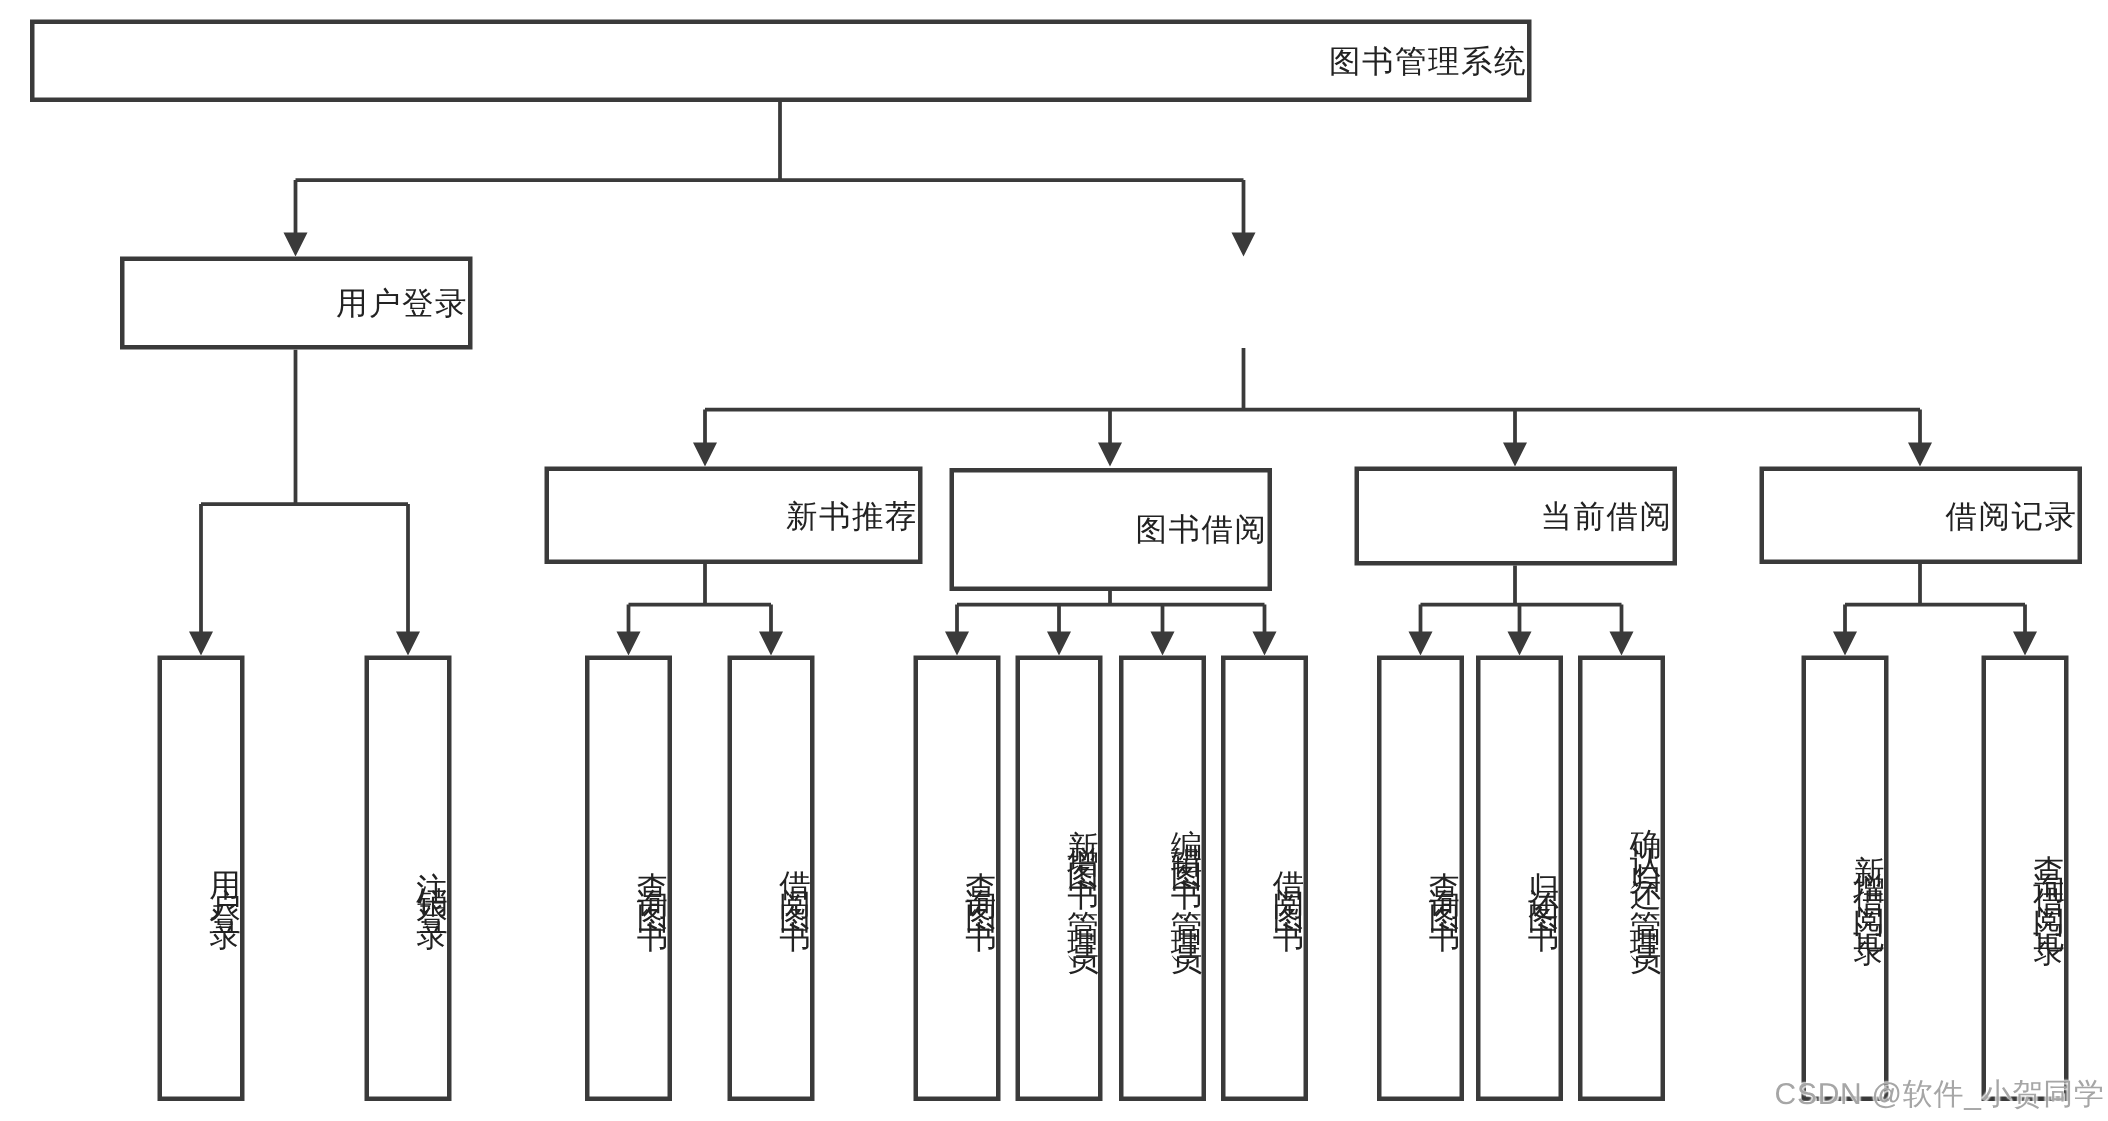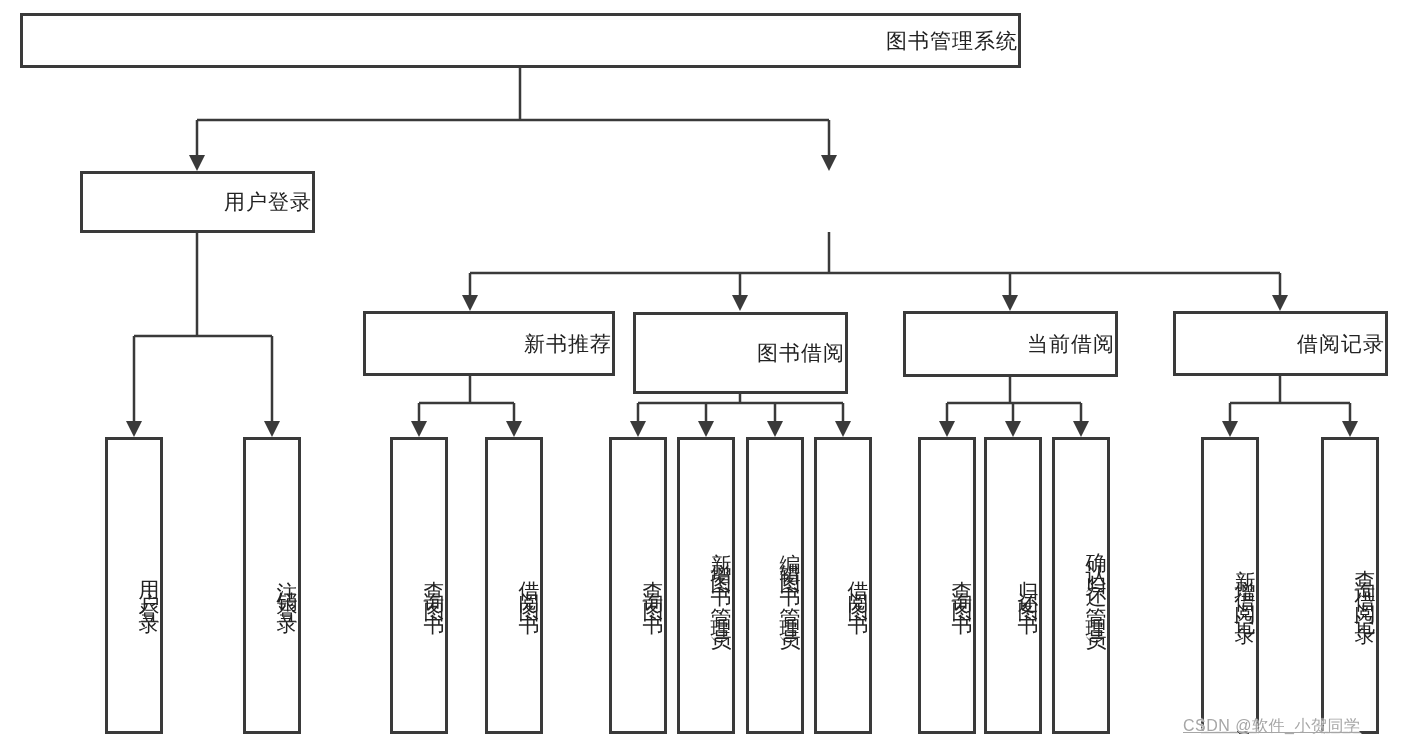--- a/index.html
+++ b/index.html
@@ -15,24 +15,23 @@
     border:3px solid var(--line,#3a3a3a);z-index:2;
     display:flex;align-items:center;justify-content:flex-end;
     color:var(--text,#222222);font-size:21px;letter-spacing:1px;
   }
   .vnode span{
     writing-mode:vertical-rl;text-orientation:mixed;
     letter-spacing:11px;line-height:1;white-space:nowrap;
   }
   .watermark{
     position:absolute;left:1183px;top:716px;z-index:5;
-    font-size:16px;letter-spacing:.5px;color:var(--watermark,#a6a6a6);
+    font-size:20px;letter-spacing:.5px;color:var(--watermark,#a6a6a6);
     text-shadow:1px 1px 1px rgba(255,255,255,.9),-1px -1px 1px rgba(255,255,255,.9);
     white-space:nowrap;
-    text-decoration:underline;
   }
 </style>
 </head>
 <body>
 
 <div class="stage" style="--line: #3a3a3a; --text: #222222; --watermark: #a6a6a6; --background: #ffffff;">
 
   <svg class="wires" width="1405" height="747" viewBox="0 0 1405 747">
     <path d="M520,68 V120 M197,120 H829 M197,120 V157 M829,120 V157
              M197,233 V336 M134,336 H272 M134,336 V423 M272,336 V423

